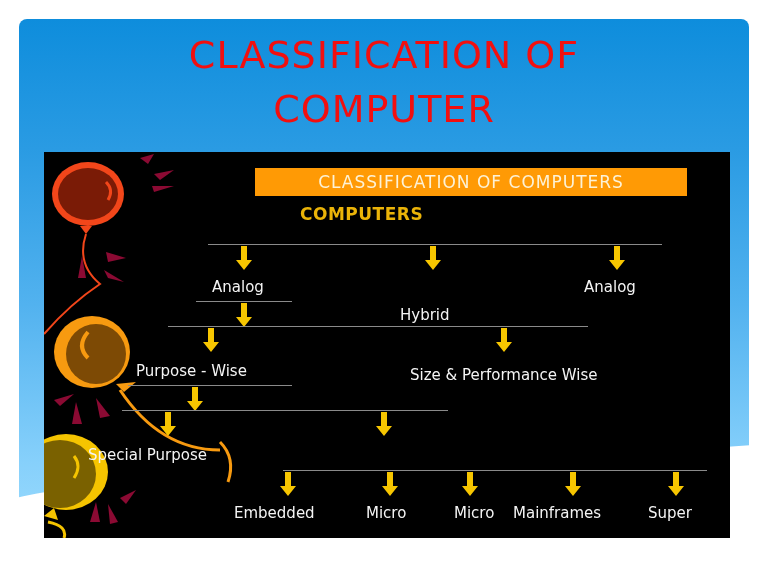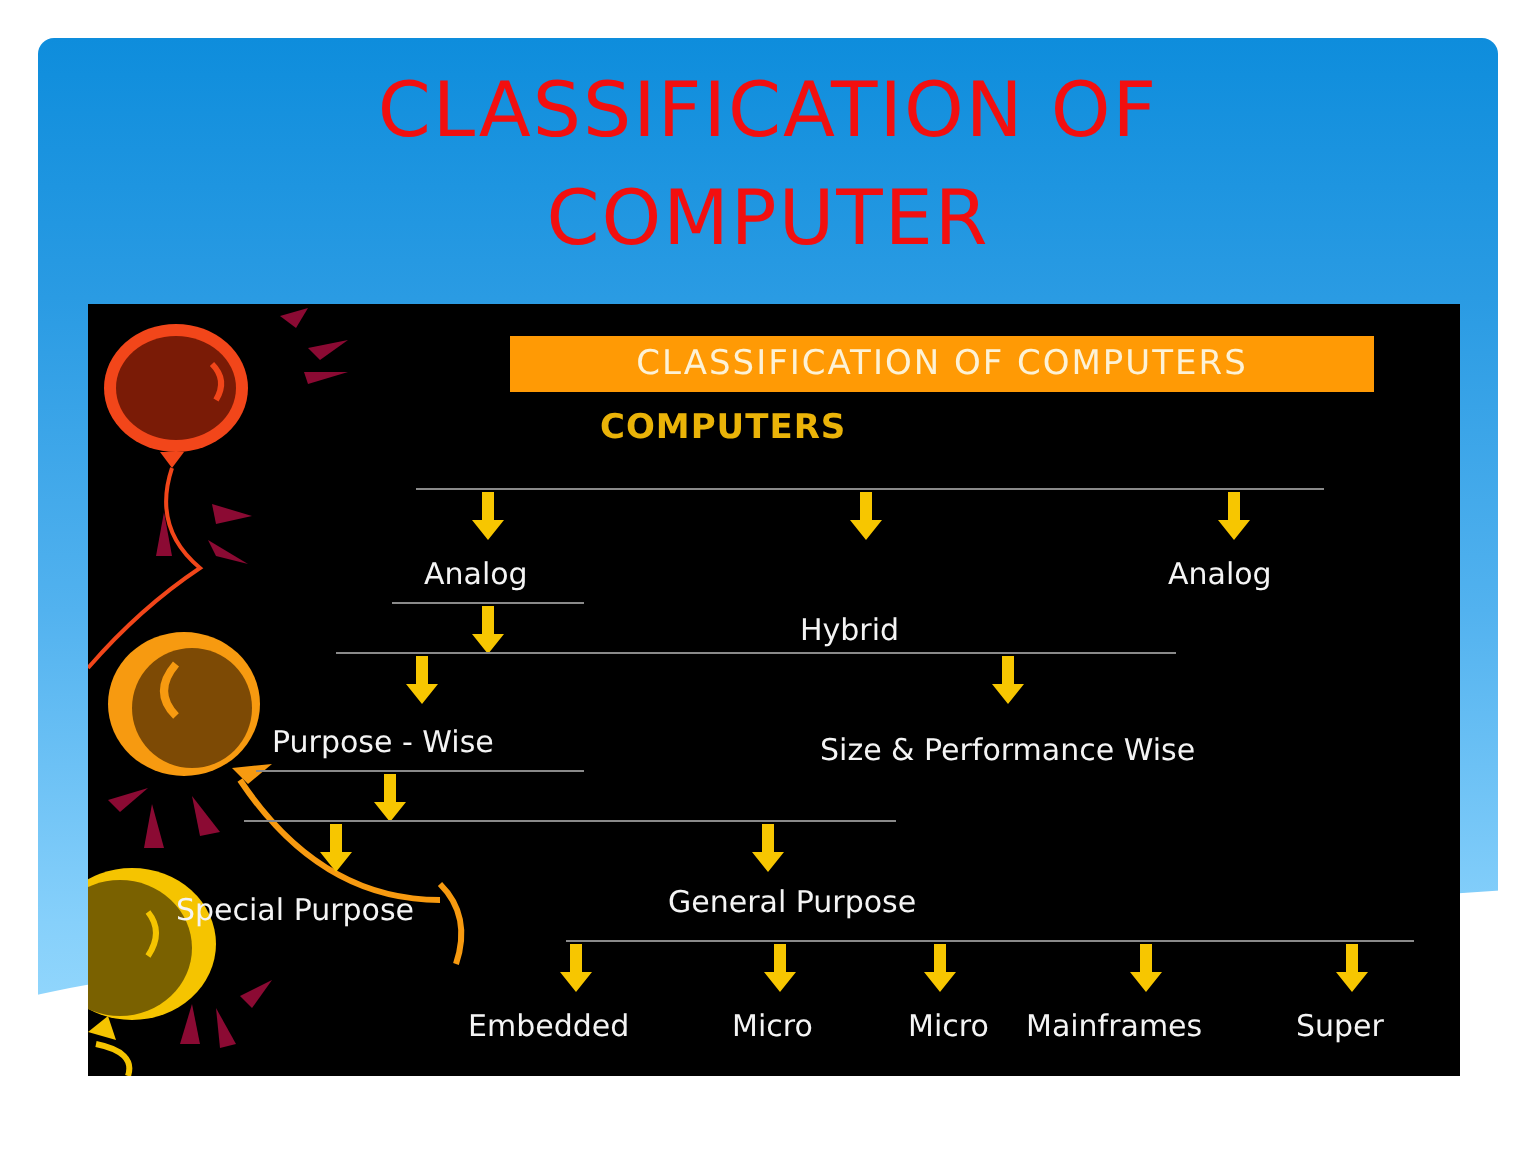--- a/index.html
+++ b/index.html
@@ -111,21 +111,20 @@
     </svg>
   <div class="hline" style="left:78px; top:258px; width:326px;"></div>
   <svg class="arrow" style="left:116px; top:260px;" viewBox="0 0 16 24">
       <path d="M5,0 h6 v14 h5 l-8,10 l-8,-10 h5 z" fill="#f7c600"></path>
     </svg>
   <svg class="arrow" style="left:332px; top:260px;" viewBox="0 0 16 24">
       <path d="M5,0 h6 v14 h5 l-8,10 l-8,-10 h5 z" fill="#f7c600"></path>
     </svg>
 
   <div class="lbl" style="left:44px; top:294px;">Special Purpose</div>
-  <div class="lbl" style="left:290px; top:290px;">General Purpose</div>
 
   <div class="hline" style="left:239px; top:318px; width:424px;"></div>
   <svg class="arrow" style="left:236px; top:320px;" viewBox="0 0 16 24">
       <path d="M5,0 h6 v14 h5 l-8,10 l-8,-10 h5 z" fill="#f7c600"></path>
     </svg>
   <svg class="arrow" style="left:338px; top:320px;" viewBox="0 0 16 24">
       <path d="M5,0 h6 v14 h5 l-8,10 l-8,-10 h5 z" fill="#f7c600"></path>
     </svg>
   <svg class="arrow" style="left:418px; top:320px;" viewBox="0 0 16 24">
       <path d="M5,0 h6 v14 h5 l-8,10 l-8,-10 h5 z" fill="#f7c600"></path>

